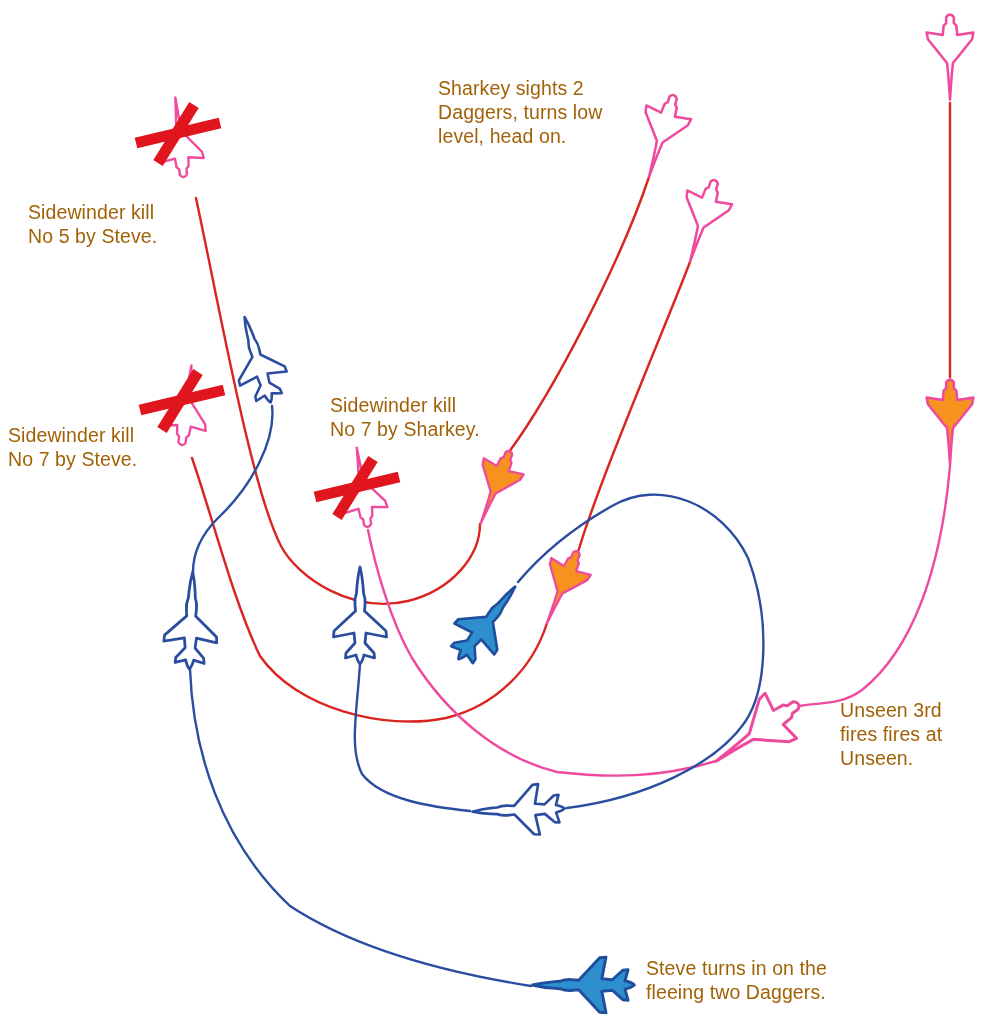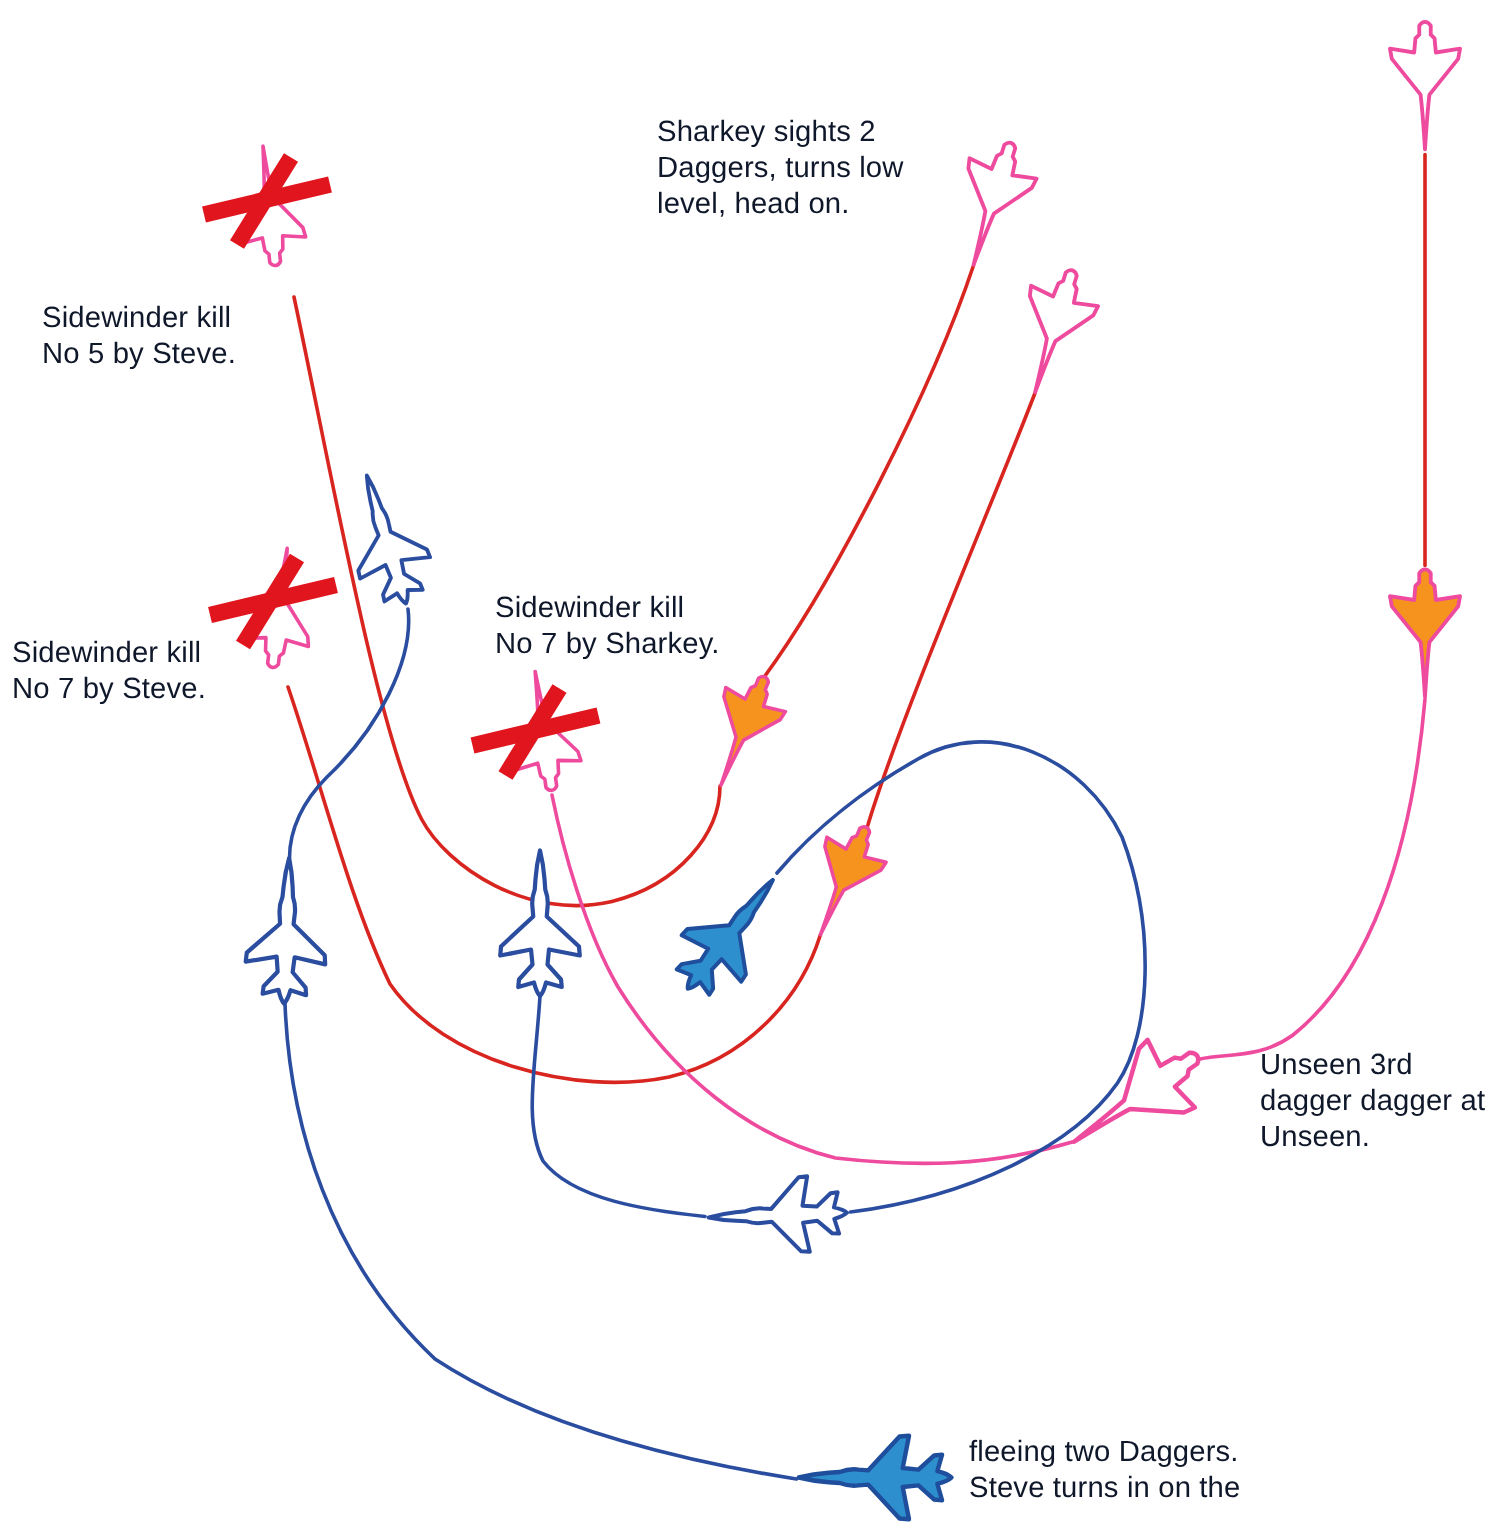--- a/index.html
+++ b/index.html
@@ -1,19 +1,19 @@
 <!DOCTYPE html>
 <html><head>
 <meta charset="utf-8">
 <style>
   html,body{margin:0;padding:0;background:#ffffff;}
   #stage{position:relative;width:995px;height:1024px;background:#ffffff;overflow:hidden;
          font-family:"Liberation Sans", sans-serif;}
   #diagram-svg{position:absolute;left:0;top:0;}
-  .annotation{position:absolute;color:#0f172a;font-size:19.5px;line-height:24px;
+  .annotation{position:absolute;color:#a16207;font-size:19.5px;line-height:24px;
               letter-spacing:0.1px;white-space:nowrap;}
   .annotation div{display:block;}
   .flight-path{fill:none;stroke-width:2.4;stroke-linecap:round;}
   .kill-bar{stroke-width:11;stroke-linecap:butt;}
 </style>
 </head>
 <body>
 
 <div id="stage">
   <svg id="diagram-svg" width="995" height="1024" viewBox="0 0 995 1024">
@@ -84,21 +84,21 @@
       <div class="annotation" style="left: 8px; top: 423px;">
         <div>Sidewinder kill</div>
         <div>No 7 by Steve.</div>
       </div>
       <div class="annotation" style="left: 330px; top: 393px;">
         <div>Sidewinder kill</div>
         <div>No 7 by Sharkey.</div>
       </div>
       <div class="annotation" style="left: 840px; top: 698px;">
         <div>Unseen 3rd</div>
-        <div>dagger dagger at</div>
+        <div>fires fires at</div>
         <div>Unseen.</div>
       </div>
       <div class="annotation" style="left: 646px; top: 956px;">
+        <div>Steve turns in on the</div>
         <div>fleeing two Daggers.</div>
-        <div>Steve turns in on the</div>
       </div>
     </div>
 </div>
 
 </body></html>

